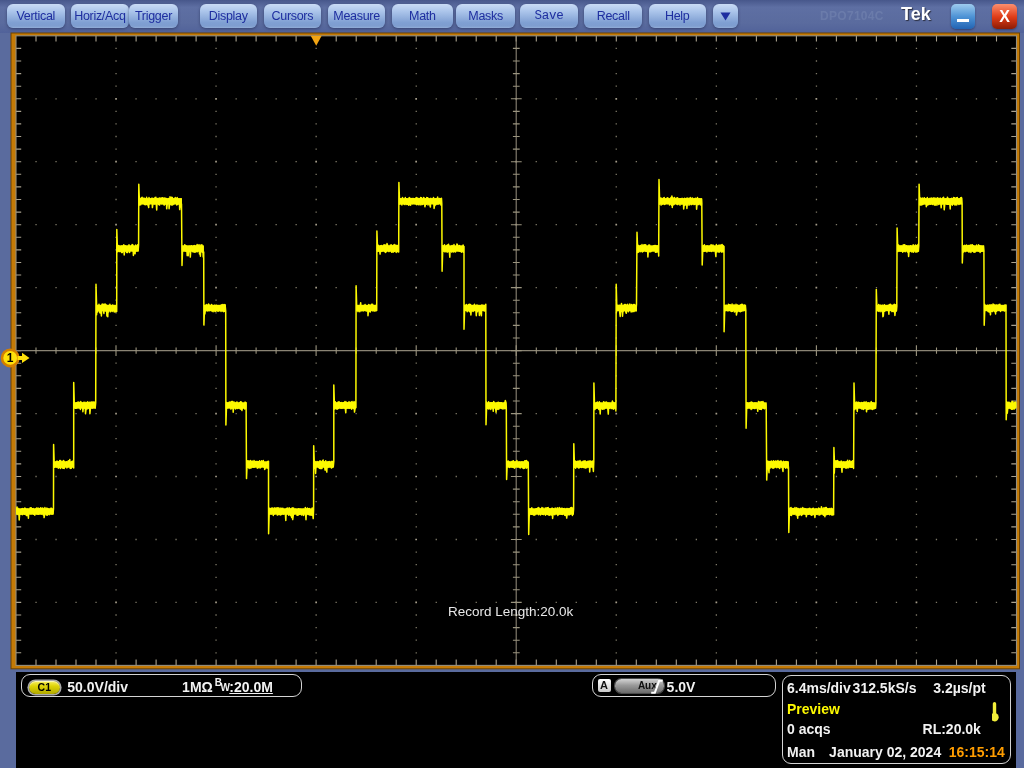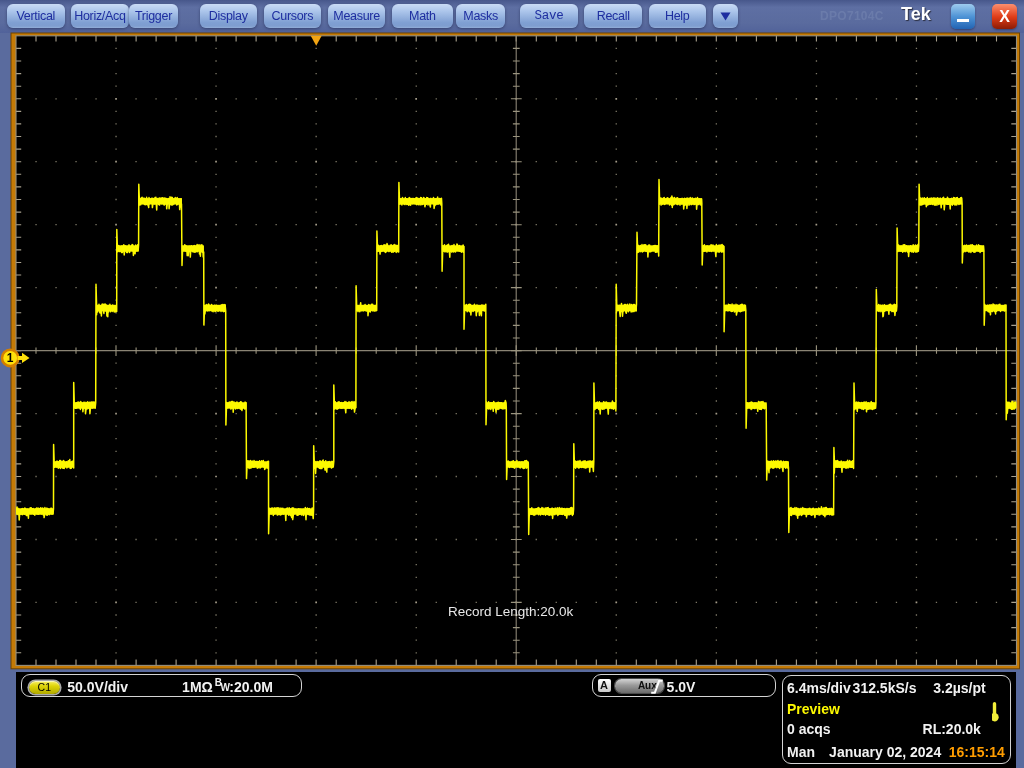--- a/index.html
+++ b/index.html
@@ -5,34 +5,34 @@
 #menubar{position:absolute;left:0;top:0;width:1024px;height:33px;background:linear-gradient(#47578b 0%,#5e6fa3 22%,#5a6b9e 70%,#51629a 100%);}
 .mbtn{position:absolute;top:3.9px;height:24.6px;border-radius:6px;background:linear-gradient(#c9dbf5 0%,#aac4ea 32%,#7f9fd2 78%,#7e9dcf 92%,#93aed8 100%);box-shadow:0 1px 3px rgba(20,30,70,.5);color:#1e2ea0;font-size:12.5px;letter-spacing:-0.3px;text-align:center;line-height:24.6px;transform:translateZ(0);}
 #ghost{position:absolute;transform:translateZ(0);left:820px;top:9px;font-size:12px;font-weight:bold;letter-spacing:.3px;color:rgba(170,185,215,.19);}
 #teklogo{position:absolute;transform:translateZ(0);left:901px;top:4px;font-size:18px;font-weight:bold;color:#fff;text-shadow:1px 1px 1px rgba(30,30,40,.8);}
 #minbtn{position:absolute;left:951px;top:4px;width:24px;height:25px;border-radius:5px;background:linear-gradient(#9ecbee 0%,#4f94d6 50%,#2264b4 100%);box-shadow:0 1px 2px rgba(20,30,70,.5);}
 #minbtn:before{content:"";position:absolute;left:6px;top:15px;width:12px;height:3px;background:#fff;}
 #closebtn{position:absolute;left:992px;top:4px;width:25px;height:25px;border-radius:5px;background:linear-gradient(#fb8f6e 0%,#df3c18 52%,#8c1c05 100%);box-shadow:0 1px 2px rgba(20,30,70,.5);color:#fff;font-size:16px;font-weight:bold;text-align:center;line-height:25px;transform:translateZ(0);}
 #botpanel{position:absolute;left:16px;top:671.5px;width:999.5px;height:96.5px;background:#000;}
 .sbox{position:absolute;box-sizing:border-box;border:1.4px solid #d4d4d4;border-radius:9px;background:#000;}
 .st{position:absolute;color:#f2f2f2;font-size:14px;font-weight:bold;white-space:nowrap;transform:translateZ(0);}
-#c1pill{position:absolute;transform:translateZ(0);left:6.6px;top:6px;width:31px;height:12.5px;border-radius:6.5px;background:linear-gradient(#f8f060 0%,#ded408 40%,#b0a800 100%);box-shadow:0 0 0 1.6px #a8a8a8,inset 0 1px 1px rgba(255,255,255,.6);color:#000;font-size:10.5px;font-weight:normal;text-align:center;line-height:12.5px;letter-spacing:.3px;}
+#c1pill{position:absolute;transform:translateZ(0);left:6.6px;top:6px;width:31px;height:12.5px;border-radius:6.5px;background:linear-gradient(#f8f060 0%,#ded408 40%,#b0a800 100%);box-shadow:0 0 0 1.6px #a8a8a8,inset 0 1px 1px rgba(255,255,255,.6);color:#000;font-size:10.5px;font-weight:bold;text-align:center;line-height:12.5px;letter-spacing:.3px;}
 #abadge{position:absolute;transform:translateZ(0);left:4.6px;top:4px;width:13px;height:13px;background:linear-gradient(#fff,#c9c9c9);border-radius:2px;color:#111;font-size:11px;font-weight:bold;text-align:center;line-height:13px;}
 #auxpill{position:absolute;transform:translateZ(0);left:21.6px;top:3.8px;width:33.5px;height:14px;border-radius:6.5px;background:linear-gradient(#d4d4d4 0%,#9a9a9a 45%,#6a6a6a 100%);box-shadow:0 0 0 1px #4a4a4a;color:#101010;font-size:10px;font-weight:bold;text-align:center;line-height:14px;padding-left:16px;}
 </style></head><body>
 <div id="page">
 <div id="menubar">
 <div class="mbtn" style="left:7.0px;width:57.5px;">Vertical</div>
 <div class="mbtn" style="left:71.2px;width:57.5px;">Horiz/Acq</div>
 <div class="mbtn" style="left:129px;width:49px;">Trigger</div>
 <div class="mbtn" style="left:199.5px;width:57.5px;text-align:center;">Display</div>
 <div class="mbtn" style="left:263.6px;width:57.5px;">Cursors</div>
 <div class="mbtn" style="left:327.8px;width:57.5px;">Measure</div>
 <div class="mbtn" style="left:391.9px;width:61px;">Math</div>
-<div class="mbtn" style="left:456.1px;width:49px;">Masks</div>
+<div class="mbtn" style="left:456.1px;width:59px;">Masks</div>
 <div class="mbtn" style="left:520.2px;width:57.5px;font-family:Liberation Mono, monospace;">Save</div>
 <div class="mbtn" style="left:584.4px;width:57.5px;">Recall</div>
 <div class="mbtn" style="left:648.5px;width:57.5px;">Help</div>
 <div class="mbtn" style="left:712.7px;width:25px;">
         <svg width="11" height="9" viewBox="0 0 11 9" style="display:block;margin:8px auto 0">
           <path d="M0.5 0.5 h10 l-5 8 z" fill="#1e2ea0"></path>
         </svg>
       </div>
 <span id="ghost">DPO7104C</span>
 <span id="teklogo">Tek</span>
@@ -101,21 +101,21 @@
 <path d="M17.5 355.9 h4.5 v-3.2 l7.5 5.2 -7.5 5.2 v-3.2 h-4.5 z" fill="#ffe10a"></path>
 </svg>
 
 <div id="botpanel"></div>
 <div class="sbox" style="left:21.3px;top:674.2px;width:281px;height:22.5px;">
    <div id="c1pill">C1</div>
    <span class="st" style="left:45px;top:3.4px;">50.0V/div</span>
    <span class="st" style="left:159.8px;top:3.4px;">1MΩ</span>
    <span class="st" style="left:192.4px;top:1.4px;font-size:10px;">B</span>
    <span class="st" style="left:198.2px;top:7.2px;font-size:10px;">W</span>
-   <span class="st" style="left:207px;top:3.4px;">:20.0M</span>
+   <span class="st" style="left:207px;top:3.4px;text-decoration:underline;">:20.0M</span>
 </div>
 <div class="sbox" style="left:592px;top:674.2px;width:184px;height:22.5px;">
    <div id="abadge">A</div>
    <div id="auxpill">Aux</div>
    <svg width="16" height="17" style="position:absolute;left:57px;top:2.8px" viewBox="0 0 16 17">
         <path d="M1.2 14.8 h3.6 L9.2 2.6 h3.6" stroke="#fff" stroke-width="2.1" fill="none"></path>
       </svg>
    <span class="st" style="left:73.6px;top:3.4px;">5.0V</span>
 </div>
 <div class="sbox" style="left:781.8px;top:674.8px;width:229.6px;height:88.8px;">

